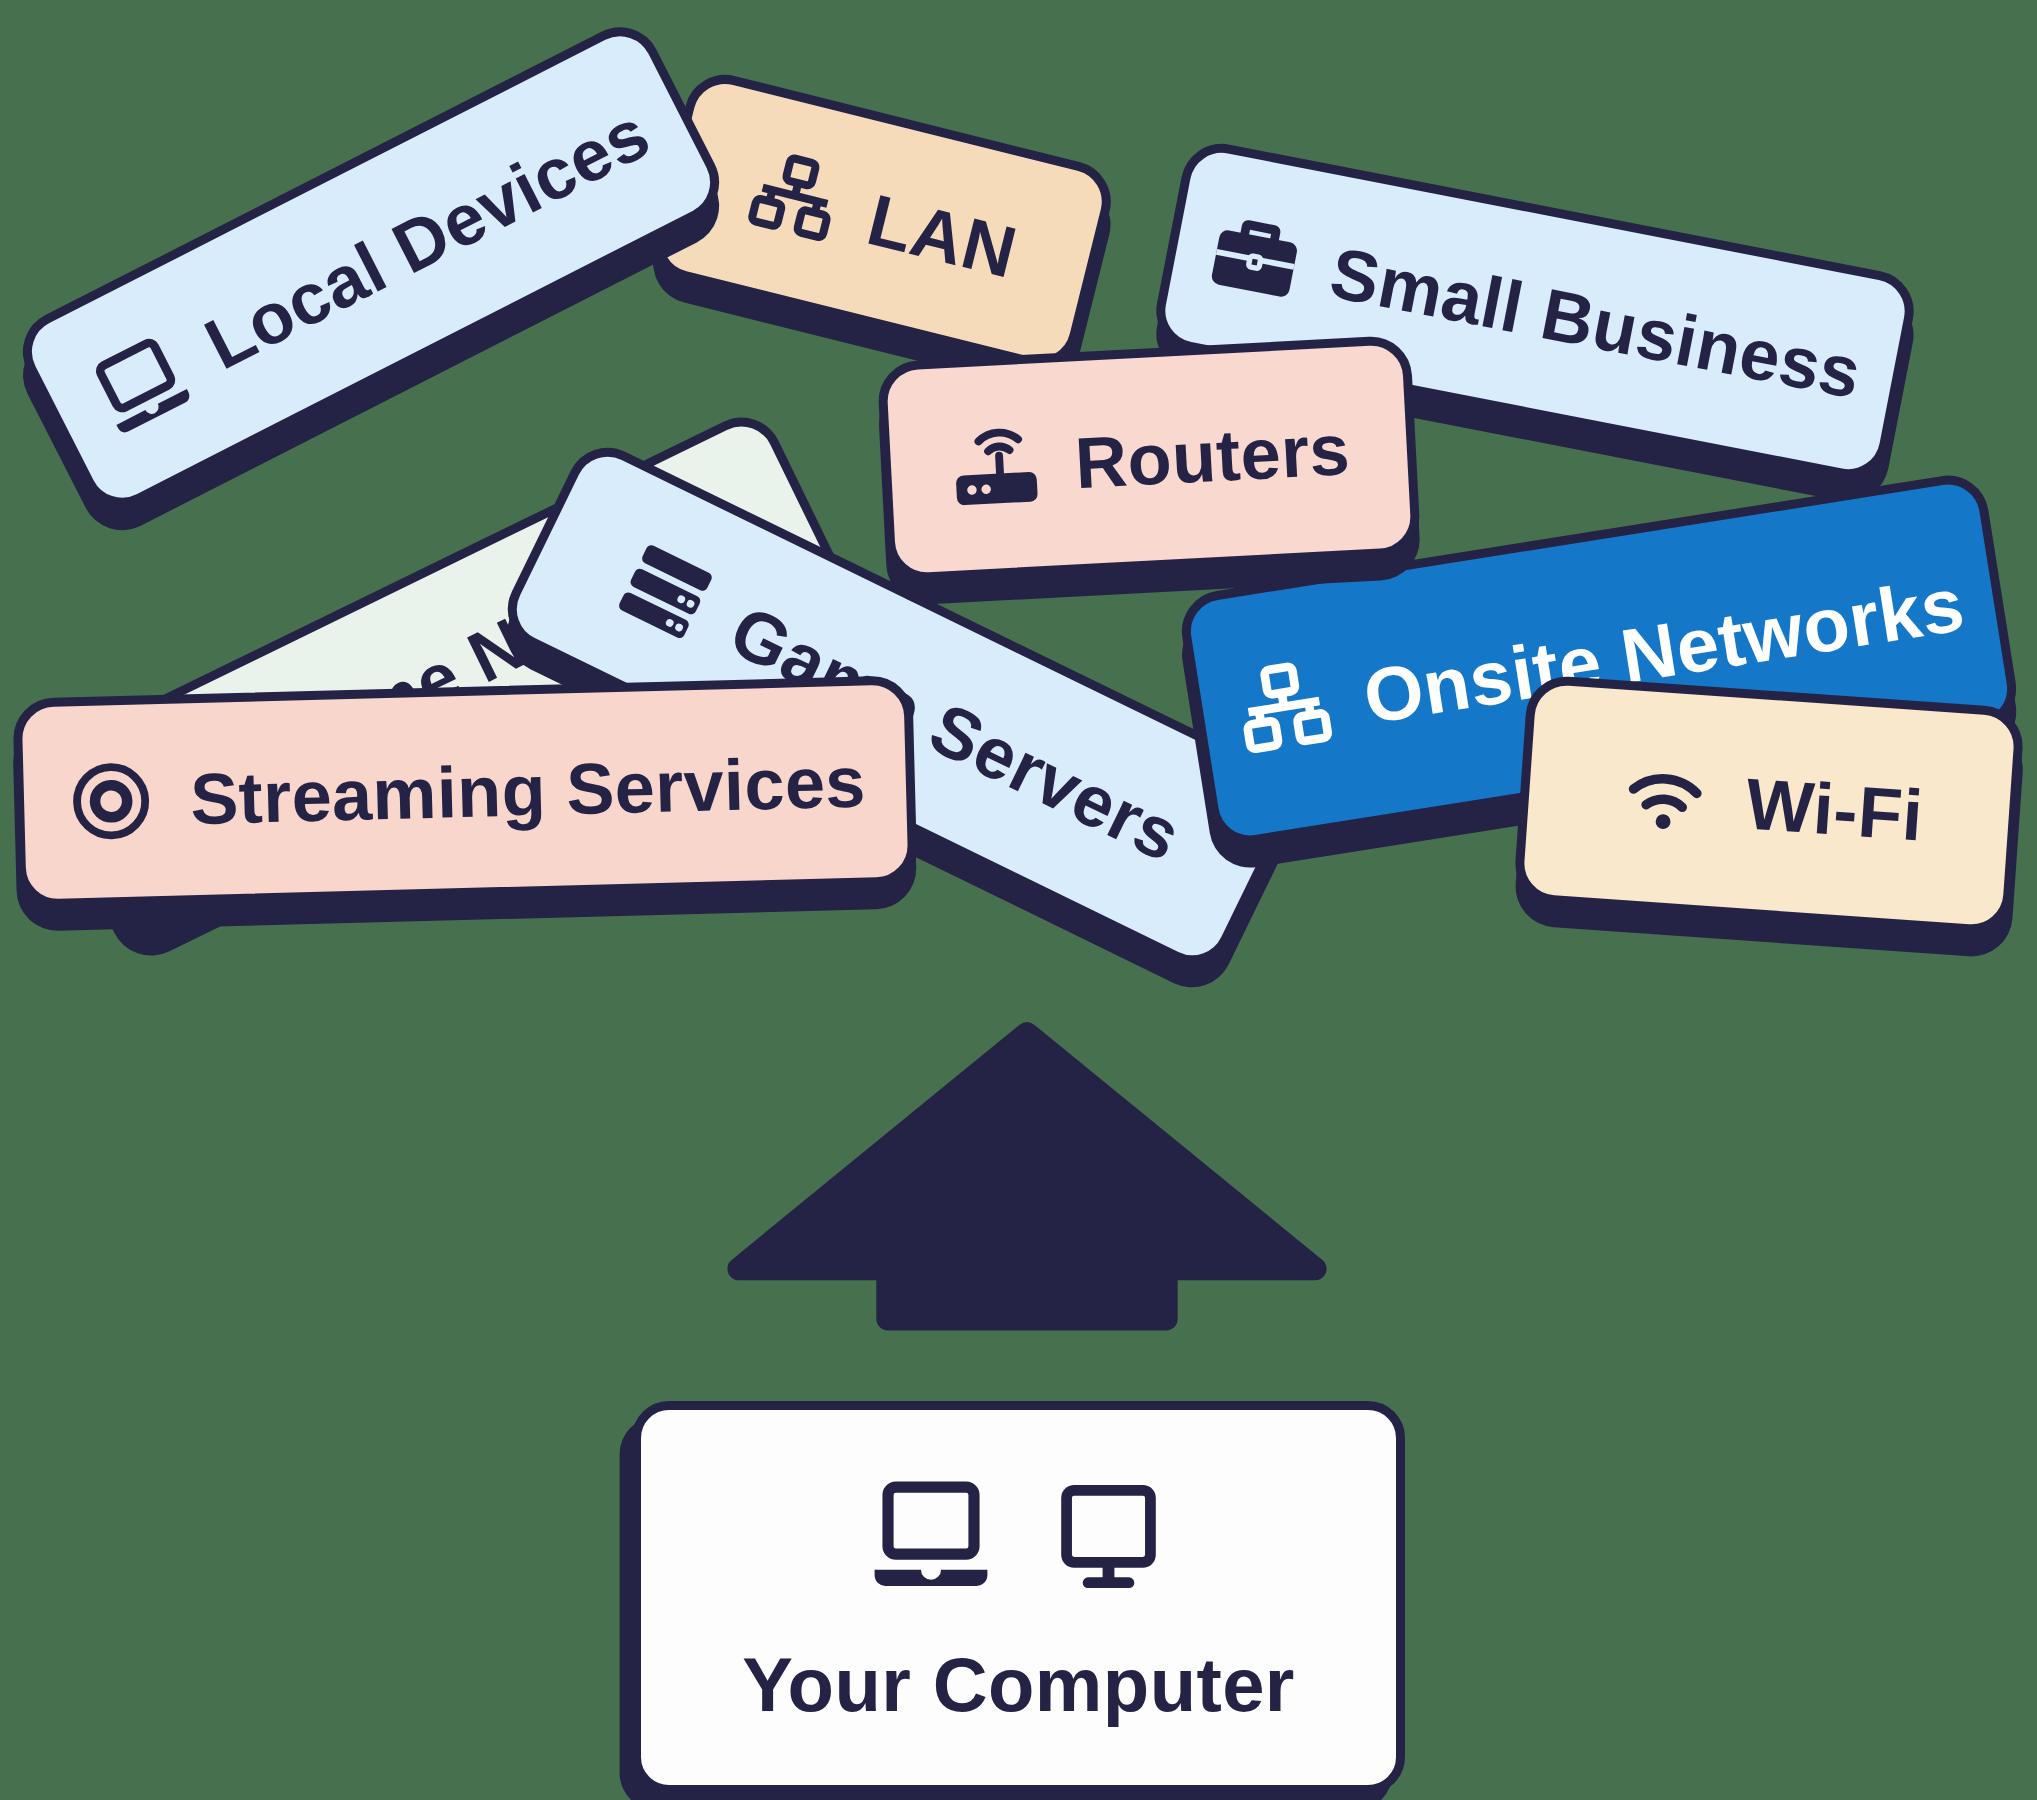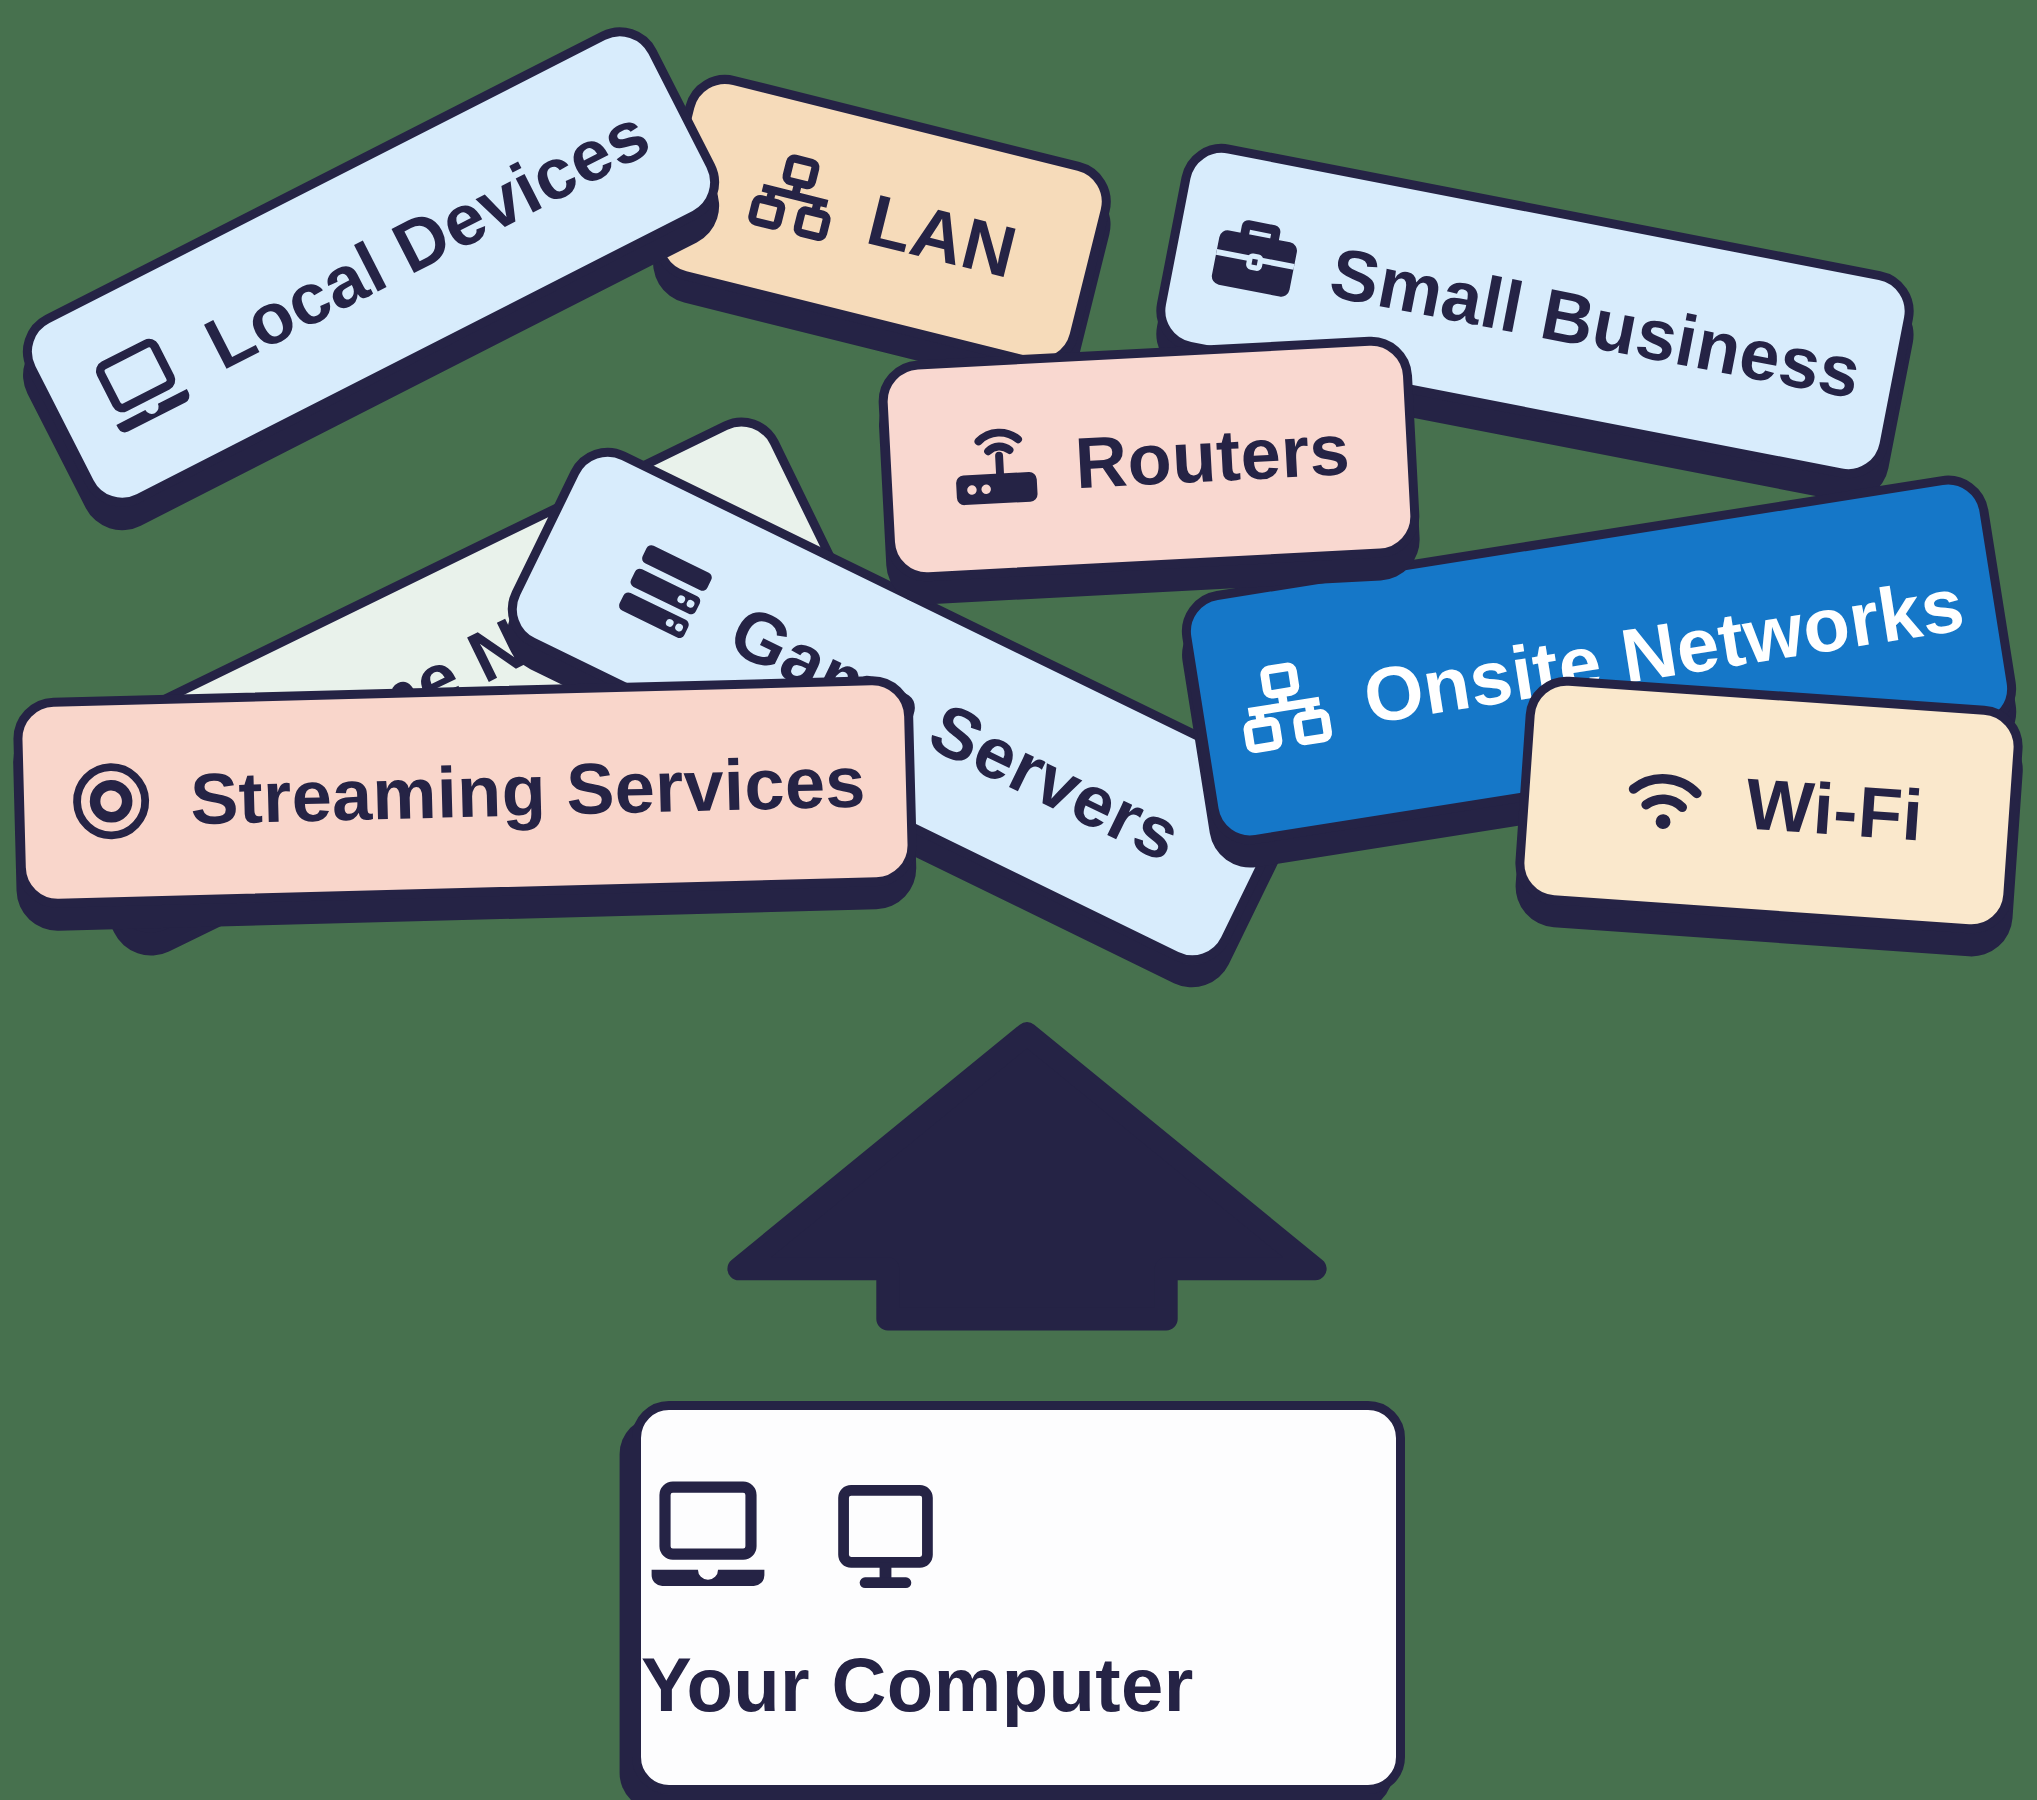--- a/index.html
+++ b/index.html
@@ -57,21 +57,21 @@
     transform:translate(-50%,-50%) rotate(-1.5deg);z-index:9;
     box-shadow:-0.9px 23px 0 #252345;}
 
   .arrow-wrap{position:absolute;left:718px;top:1015px;width:618px;height:319px;z-index:10;}
 
   .computer-card{
     position:absolute;left:632px;top:1401px;width:773px;height:393px;
     box-sizing:border-box;
     border:9.7px solid #252345;border-radius:37px;
     box-shadow:-12.4px 16px 0 #252345;
-    display:flex;flex-direction:column;align-items:flex-start;justify-content:center;
+    display:flex;flex-direction:column;align-items:center;justify-content:center;
     gap:37px;z-index:11;
   }
   .computer-icons{display:flex;align-items:flex-end;gap:46px;}
   .computer-label{font-weight:bold;font-size:76px;letter-spacing:0.4px;}
 </style>
 </head>
 <body>
 
 <div class="canvas" style="--bg-green: #47714E;">
 

